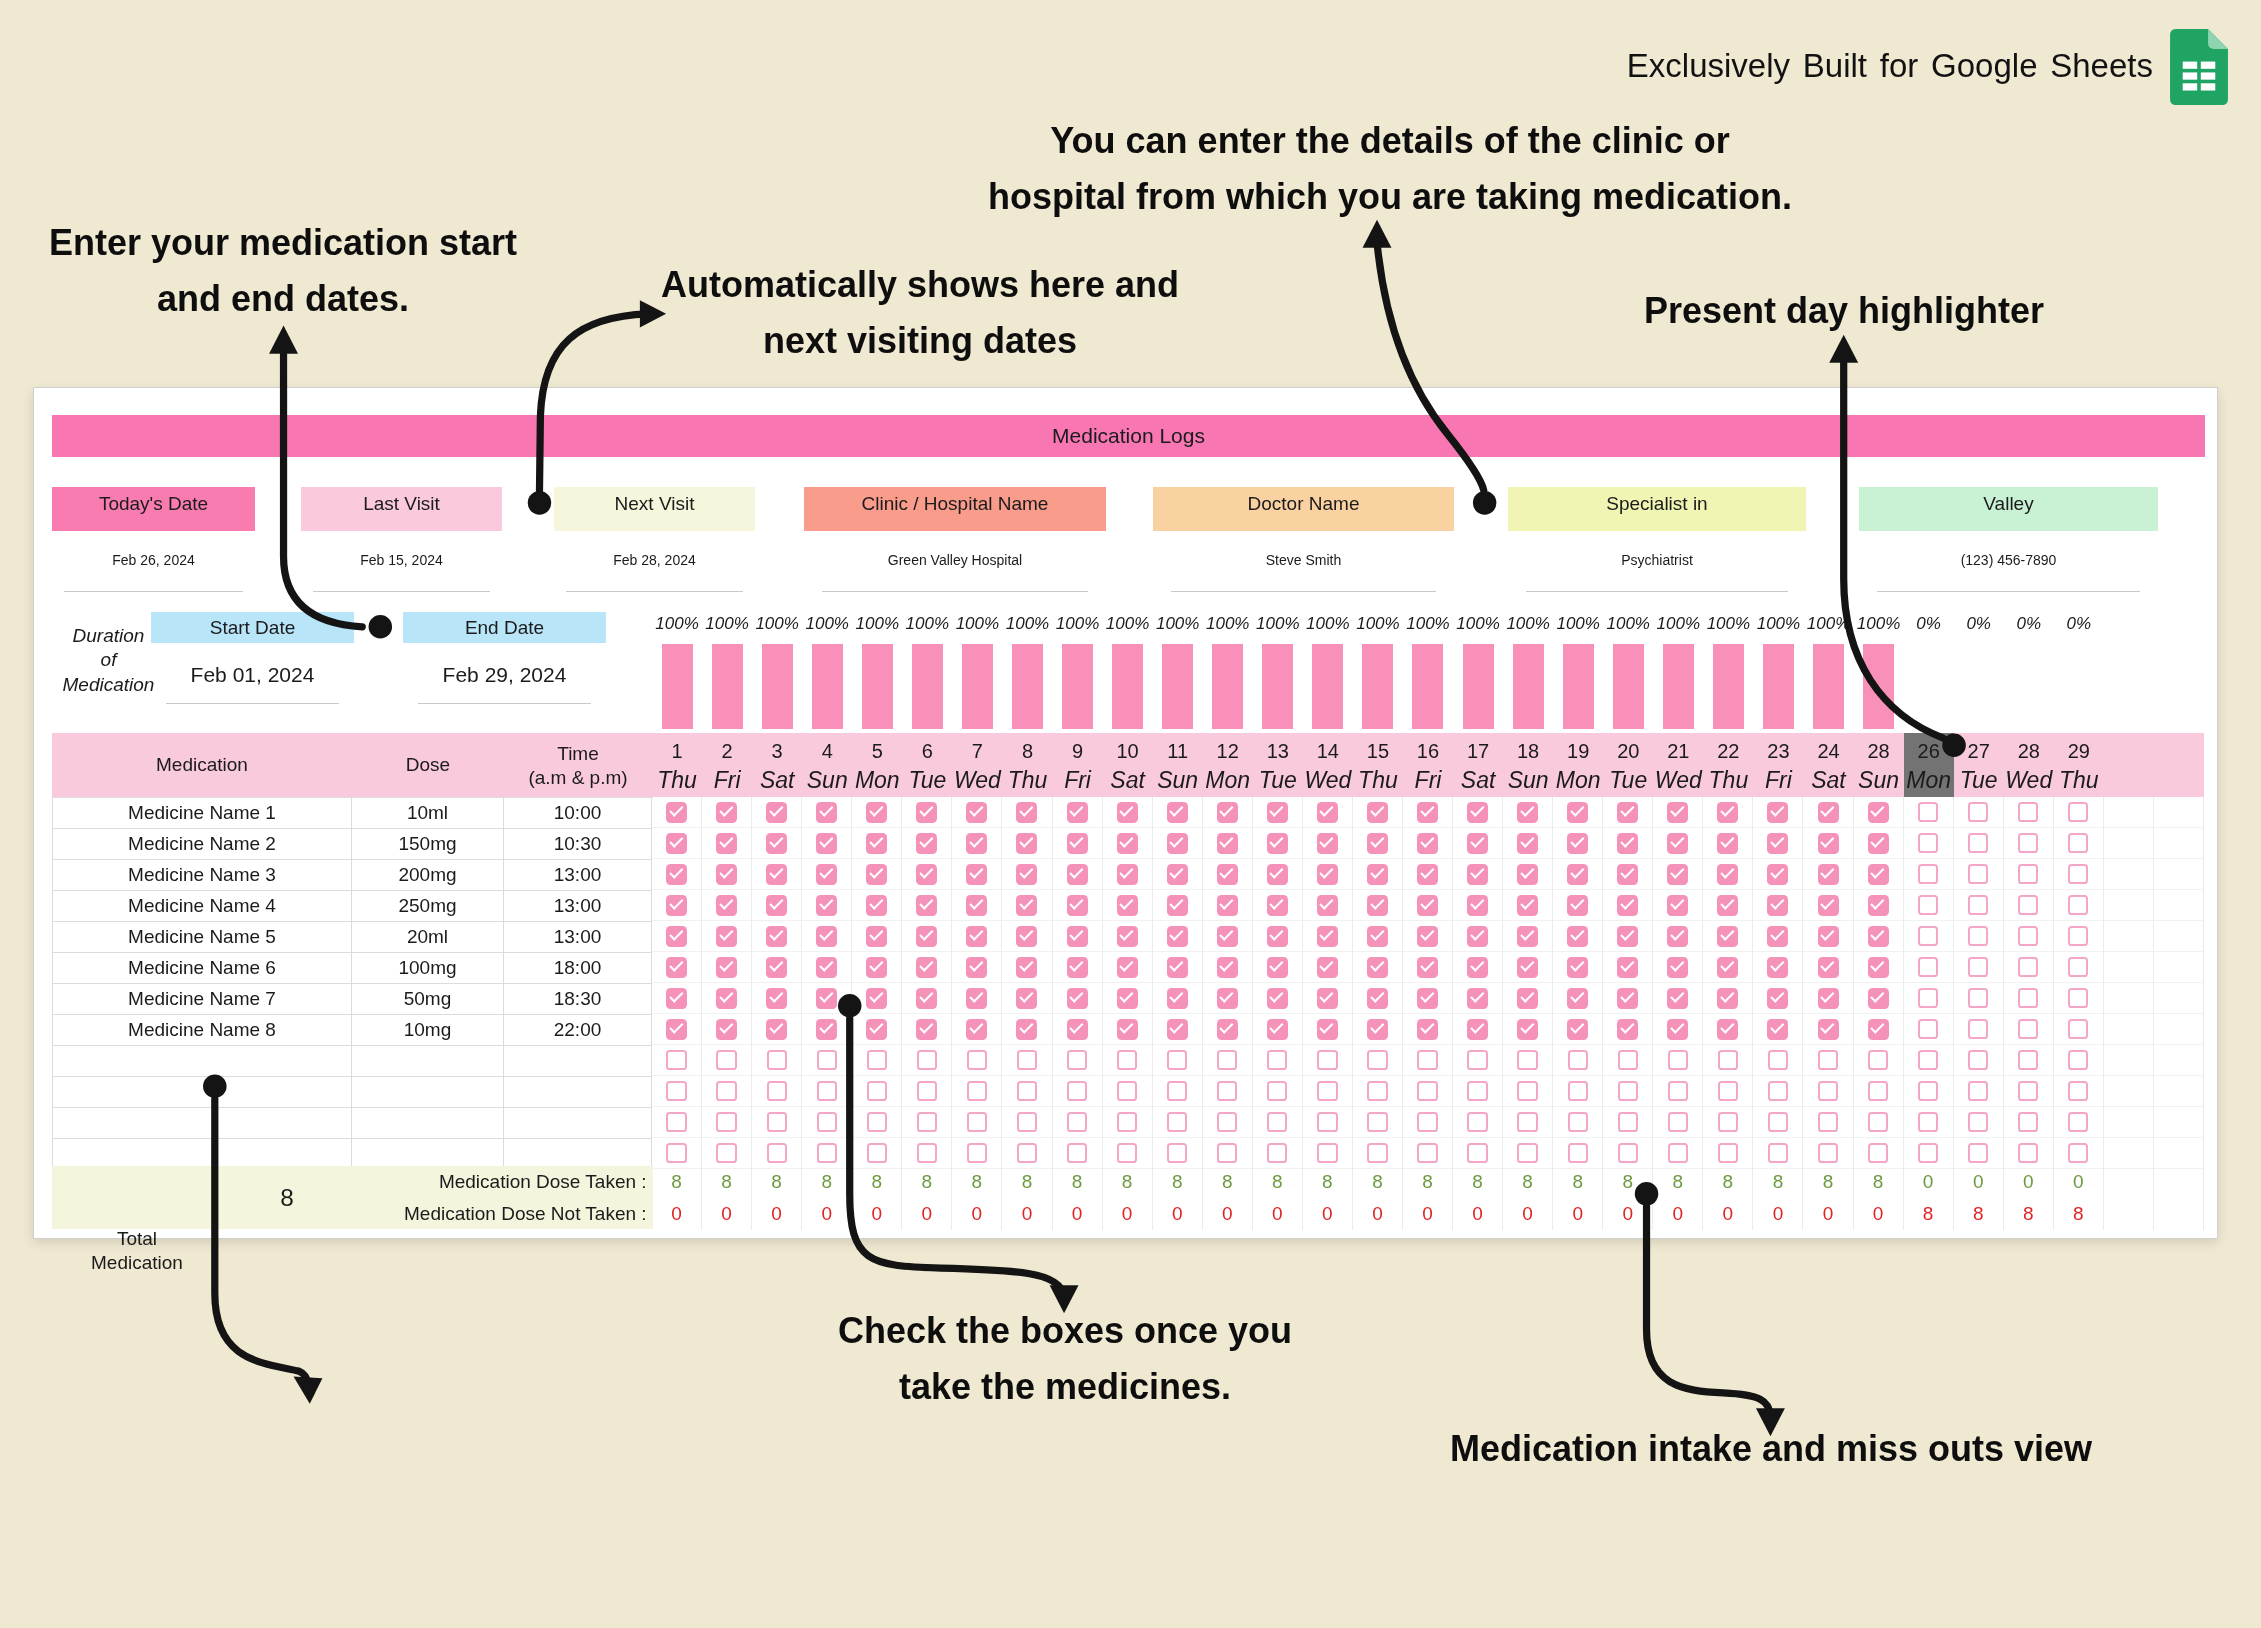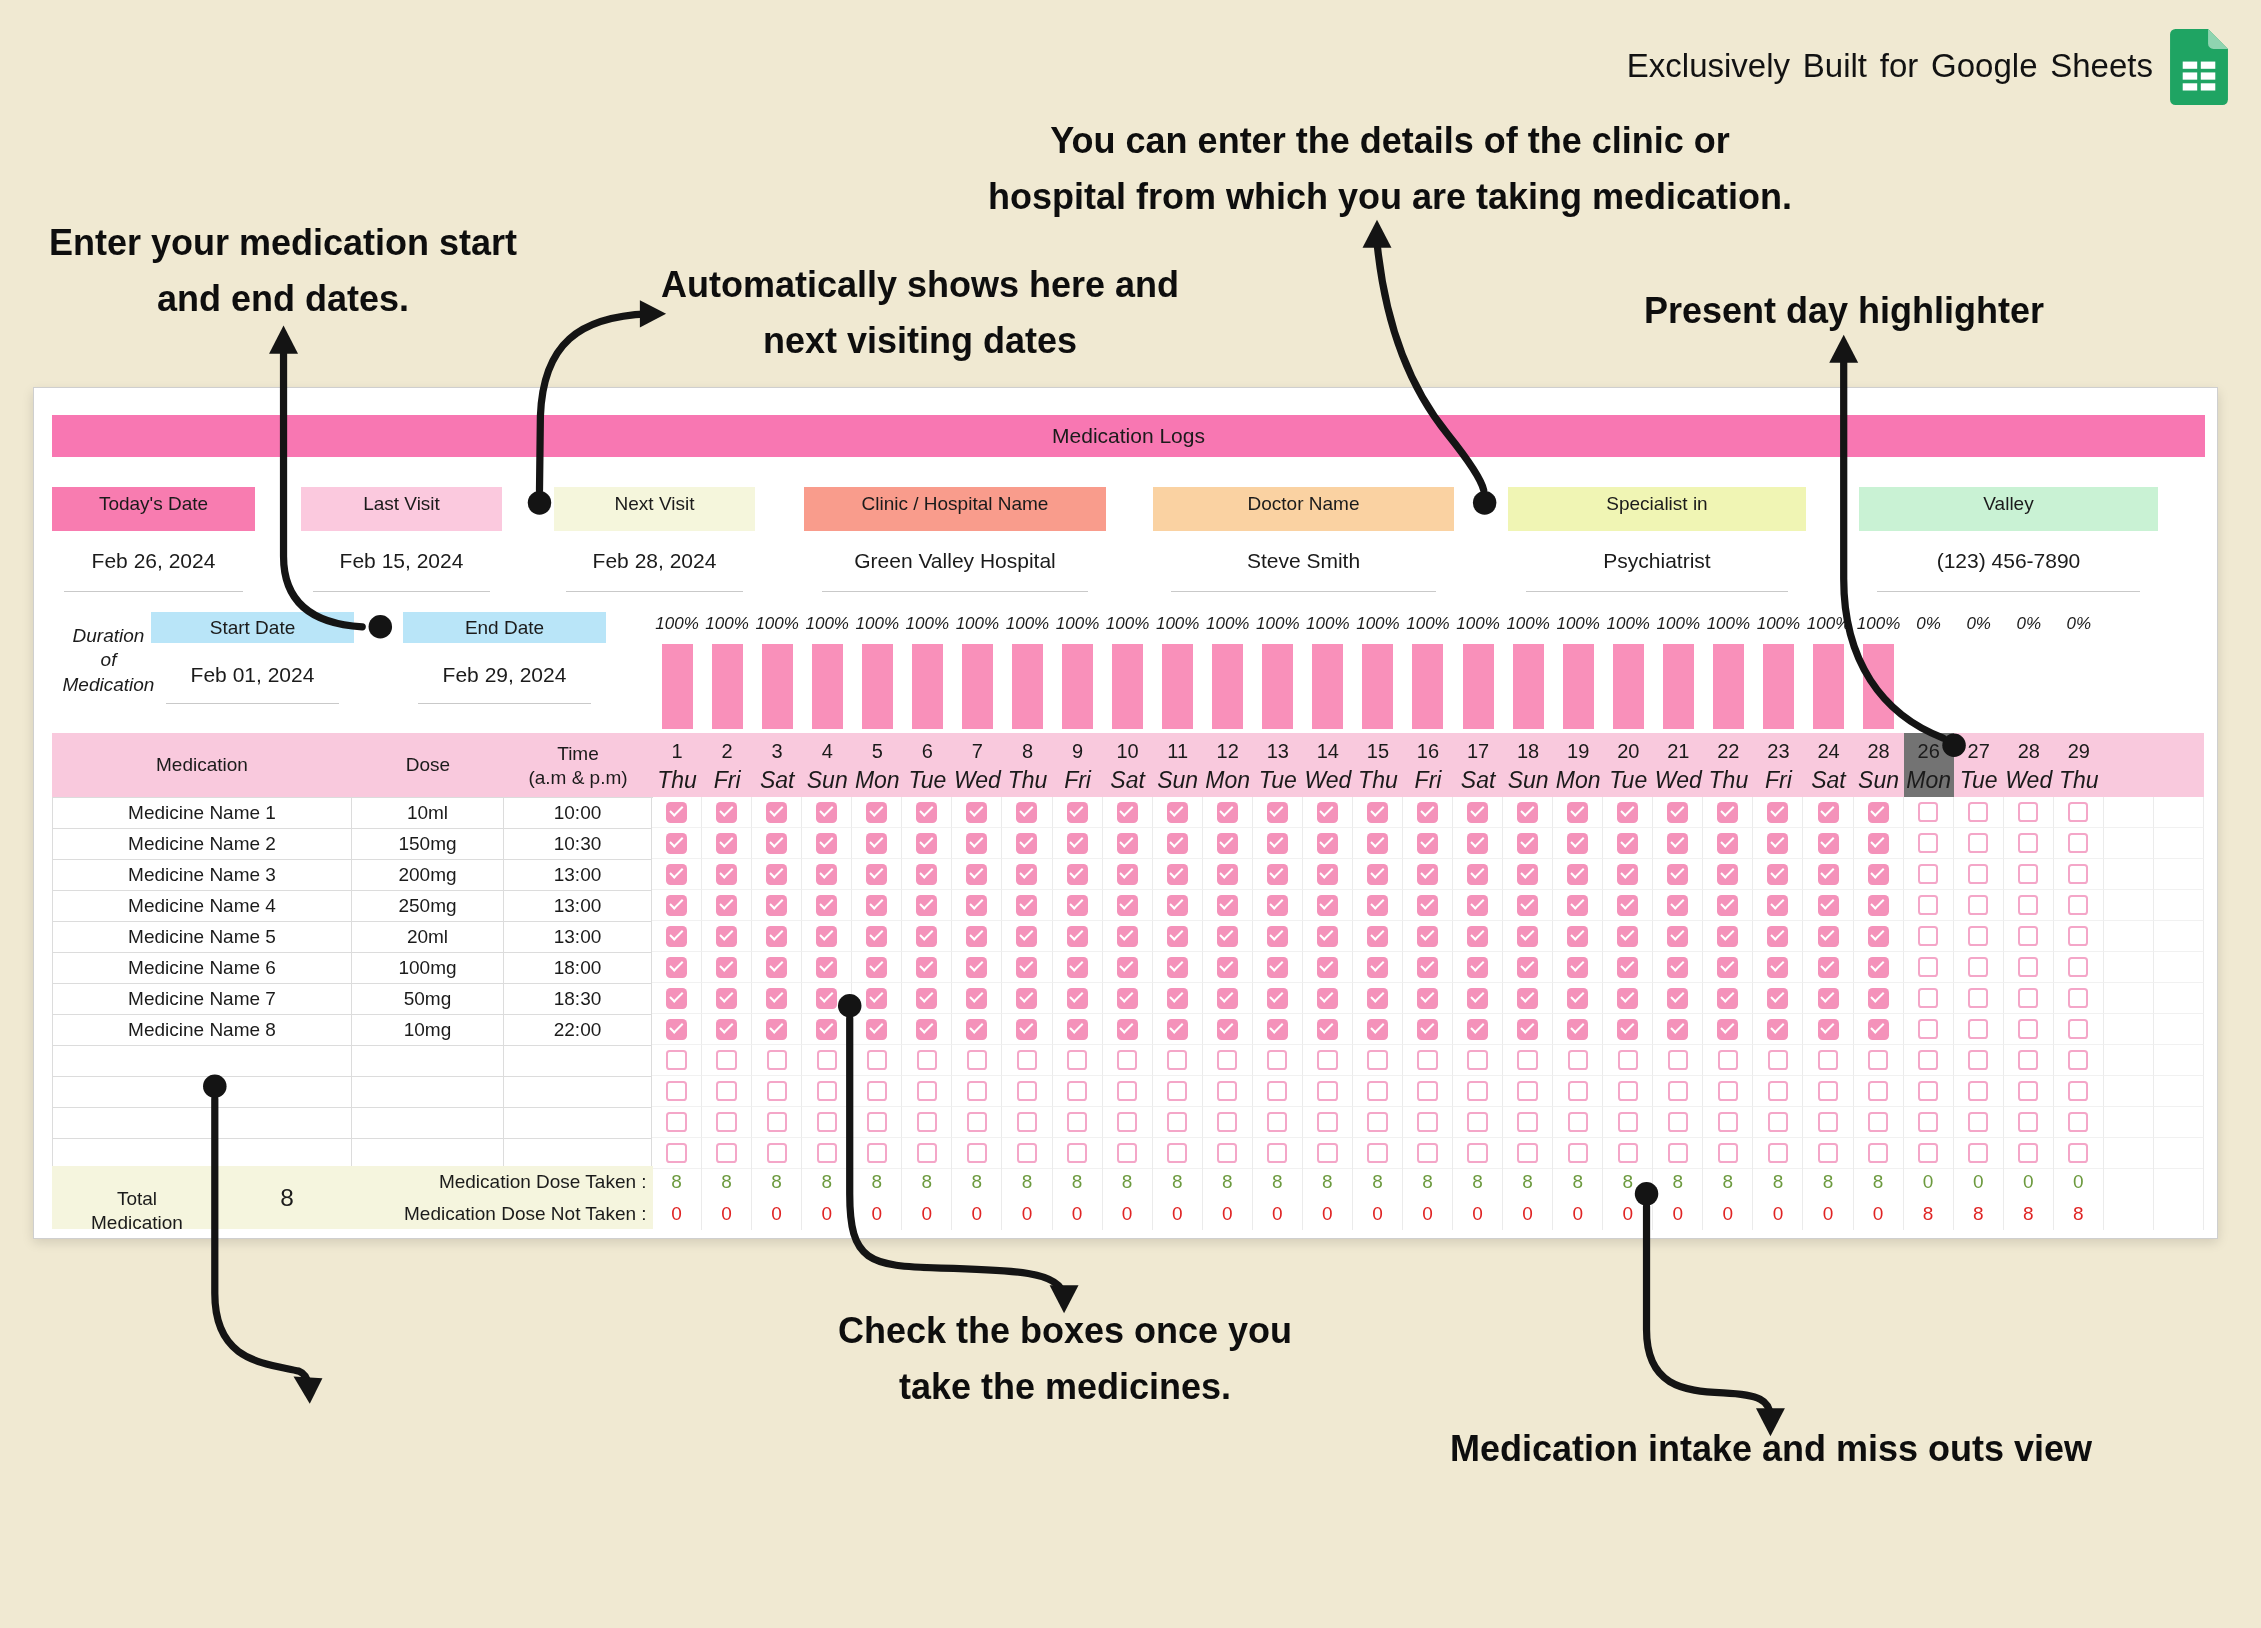--- a/index.html
+++ b/index.html
@@ -11,21 +11,21 @@
   .built{position:absolute;top:47px;right:109px;font-size:33px;color:#121212;z-index:2;word-spacing:3.6px;}
   .gsheet{position:absolute;top:29px;right:34px;width:58px;height:76px;z-index:2;}
   
   .card{position:absolute;left:33px;top:387px;width:2183px;height:850px;background:#fff;
         border:0.9px solid #cfcfcf;box-shadow:0 3.6px 11px rgba(0,0,0,.13);}
   .banner{position:absolute;left:52px;top:415px;width:2153px;height:42px;line-height:42px;
           text-align:center;background:#F877B2;font-size:21px;z-index:1;}
   
   .igroup{position:absolute;top:487px;text-align:center;z-index:1;}
   .chip{height:44px;line-height:33px;font-size:19px;}
-  .ival{margin-top:12.7px;height:33px;line-height:33px;font-size:21px;}
+  .ival{margin-top:12.7px;height:33px;line-height:33px;font-size:14px;}
   .uline{height:0.9px;background:#c9c9c9;margin:14.5px auto 0;width:88%;}
   .g0{left:52px;width:203px;} .g1{left:301px;width:201px;} .g2{left:554px;width:201px;}
   .g3{left:804px;width:302px;} .g4{left:1153px;width:301px;} .g5{left:1508px;width:298px;}
   .g6{left:1859px;width:299px;}
   
   .durlabel{position:absolute;left:36px;top:624px;width:145px;text-align:center;font-size:19px;line-height:24.4px;z-index:1;font-style:italic;}
   .dgroup{position:absolute;top:612px;width:203px;text-align:center;z-index:1;}
   .dg0{left:151px;} .dg1{left:403px;}
   .dchip{height:31px;line-height:31px;font-size:19px;background:#B9E5F8;}
   .dval{margin-top:14.5px;height:33px;line-height:33px;font-size:21px;}
@@ -54,21 +54,21 @@
   .rowsright{position:absolute;left:652px;top:797px;width:1552px;z-index:1;}
   .rrow{display:grid;grid-template-columns:repeat(31,1fr);height:31px;}
   .ccell{border-right:0.9px solid #ebebeb;border-bottom:0.9px solid #f1f1f1;display:flex;align-items:center;justify-content:center;}
   .cb.on{width:21px;height:21px;background:#F492BA;border-radius:4.5px;position:relative;}
   .cb.on::after{content:"";position:absolute;left:3.6px;top:4.5px;width:11px;height:5.4px;
                 border-left:2.7px solid #fff;border-bottom:2.7px solid #fff;transform:rotate(-45deg);}
   .cb.off{width:16.3px;height:16.3px;background:#fff;border:2.7px solid #F4A6C8;border-radius:3.6px;}
   
   .totleft{position:absolute;left:52px;top:1166px;width:601px;height:63px;background:#F5F5DE;
            display:grid;grid-template-columns:170px 130px 300px;z-index:1;}
-  .tml{text-align:center;font-size:19px;line-height:24.4px;padding-top:21px;}
+  .tml{text-align:center;font-size:19px;line-height:24.4px;padding-top:21px;margin-top:40px;}
   .tmv{text-align:center;font-size:24.4px;line-height:63px;}
   .tlabels{text-align:right;font-size:19px;line-height:32px;padding-right:5.4px;}
   .totright{position:absolute;left:652px;top:1166px;width:1552px;height:63px;display:grid;
             grid-template-columns:repeat(31,1fr);z-index:1;}
   .tcell{border-right:0.9px solid #ebebeb;text-align:center;font-size:19px;}
   .tk{color:#6C9A3E;line-height:32px;}
   .nt{color:#E02424;line-height:32px;}
   
   .overlay{position:absolute;left:0;top:0;z-index:10;pointer-events:none;}
 </style>

